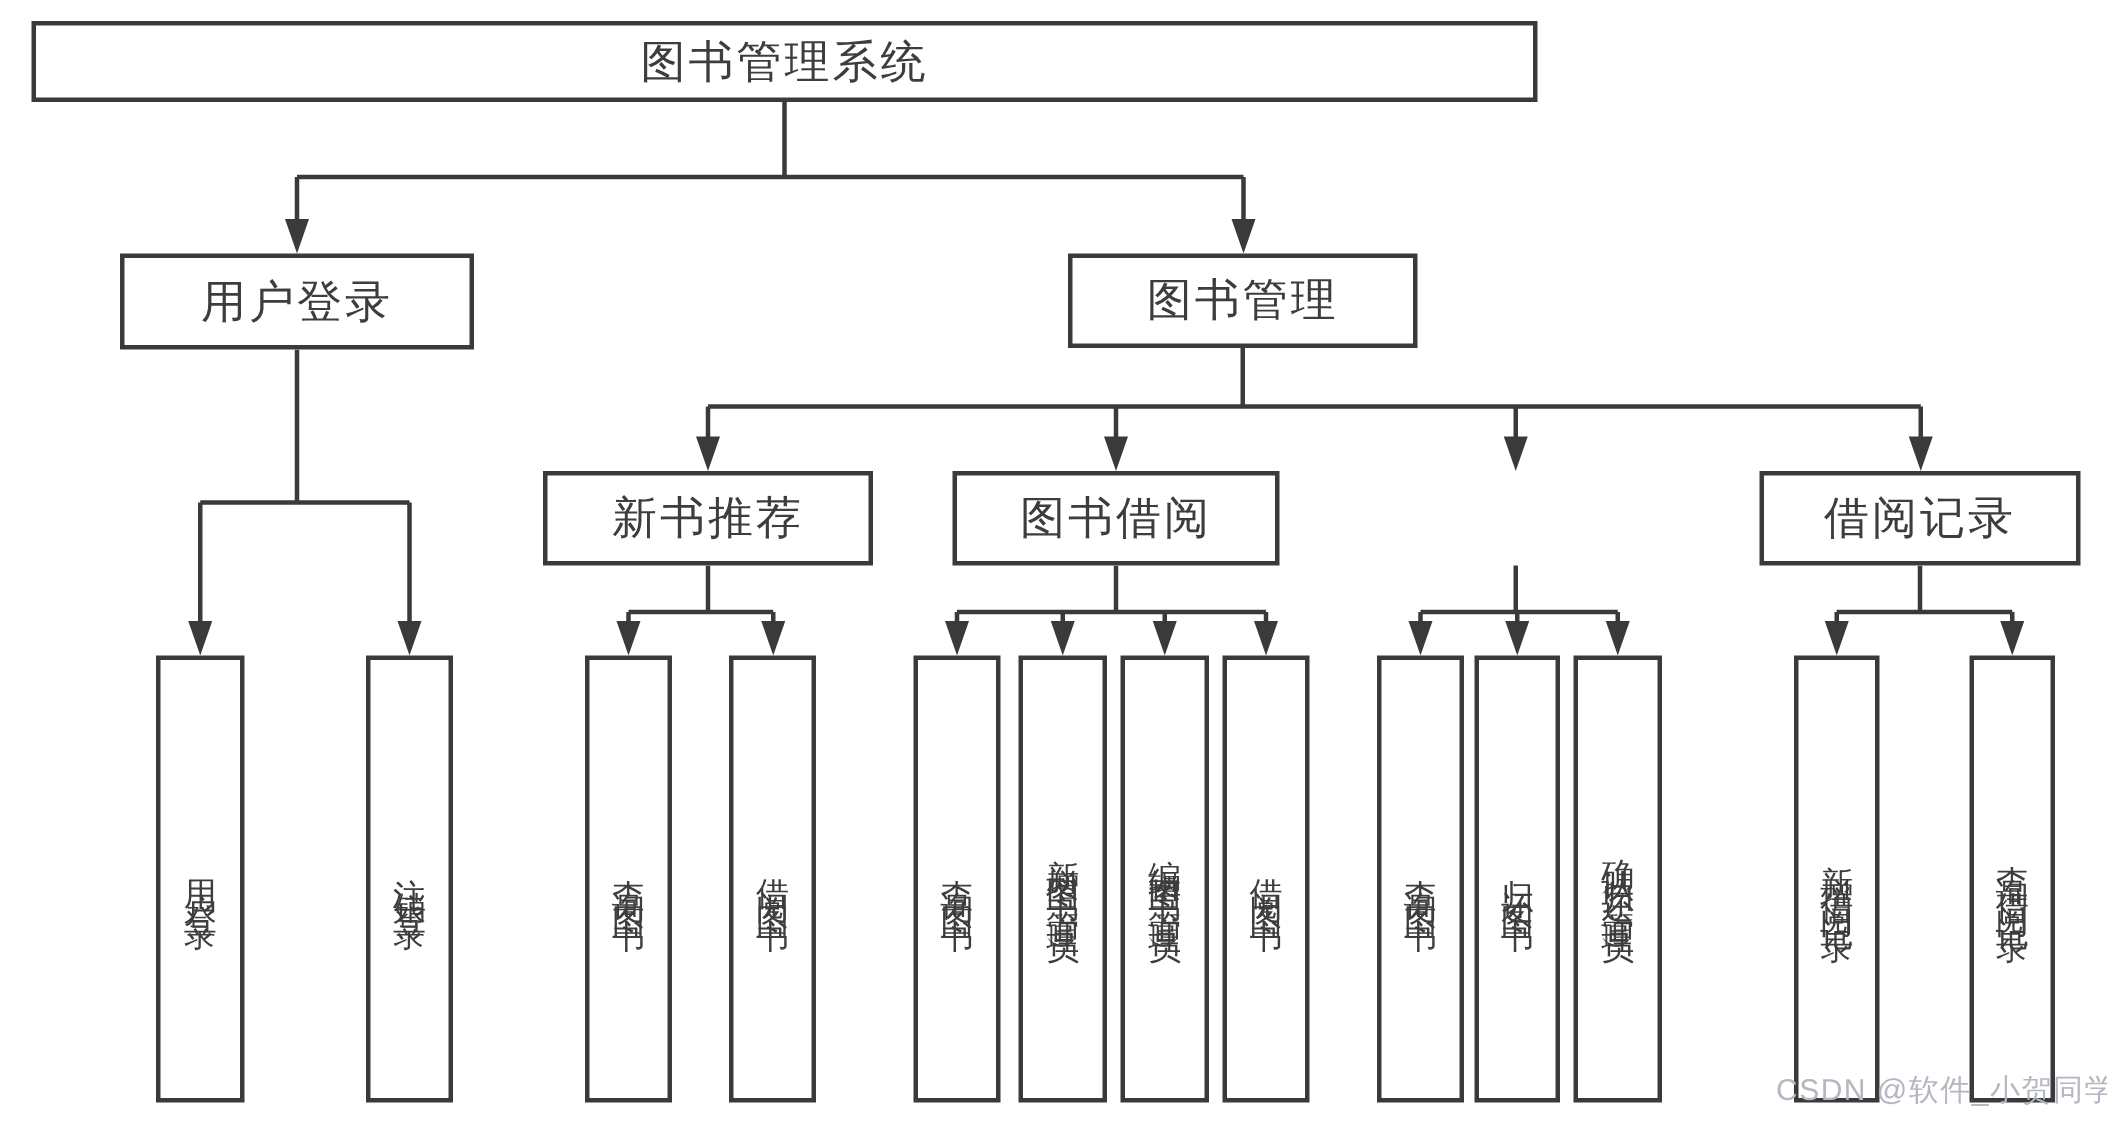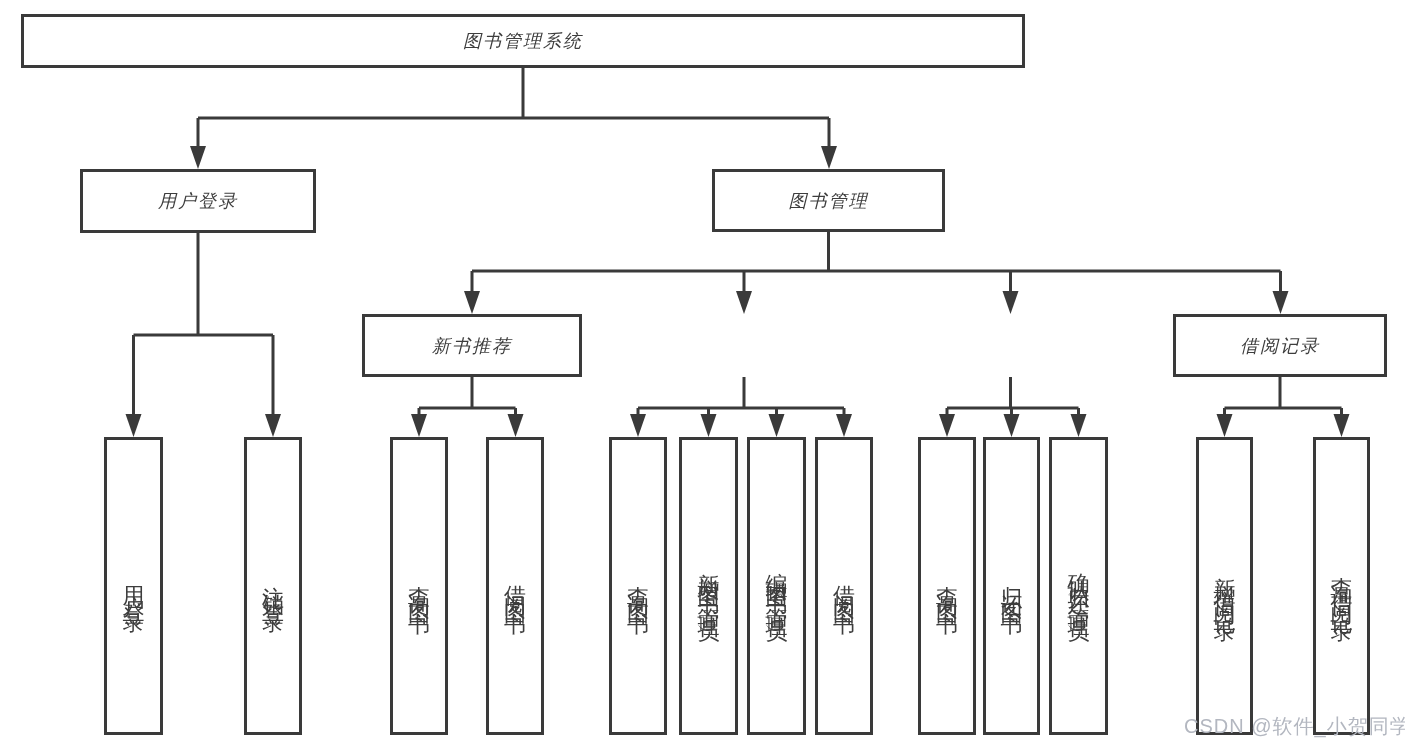--- a/index.html
+++ b/index.html
@@ -10,21 +10,21 @@
     font-family:"Liberation Sans", sans-serif;
     overflow:hidden;
   }
   #connectors{position:absolute;left:0;top:0;z-index:1;}
   .box{
     position:absolute;box-sizing:border-box;z-index:2;
     background:#ffffff;border:3px solid #3a3a3a;
     display:flex;align-items:center;justify-content:center;
     color:#3d3d3d;
   }
-  .box.h{font-size:18px;letter-spacing:2px;white-space:nowrap;font-style:italic;}
+  .box.h{font-size:30px;letter-spacing:2px;white-space:nowrap;}
   .box.v .label{
     writing-mode:vertical-rl;text-orientation:mixed;
     font-size:22px;letter-spacing:9px;line-height:1;
   }
   .box.v .label.mgr{letter-spacing:7px;}
   .watermark{
     position:absolute;left:1184px;top:713px;z-index:5;
     font-size:20px;color:#b3b7c0;letter-spacing:1px;white-space:nowrap;
   }
 </style>
@@ -83,20 +83,23 @@
   <div class="box h" style="left:80px;top:169px;width:236px;height:64px">
     <span>用户登录</span>
   </div>
   <div class="box h" style="left:362px;top:314px;width:220px;height:63px">
     <span>新书推荐</span>
   </div>
 
   <div class="box h" style="left:712px;top:169px;width:233px;height:63px">
     <span>图书管理</span>
   </div>
+  <div class="box h" style="left:635px;top:314px;width:218px;height:63px">
+    <span>图书借阅</span>
+  </div>
   <div class="box h" style="left:1173px;top:314px;width:214px;height:63px">
     <span>借阅记录</span>
   </div>
 
   <div class="box v" style="left:104px;top:437px;width:59px;height:298px">
     <span class="label">用户登录</span>
   </div>
   <div class="box v" style="left:244px;top:437px;width:58px;height:298px">
     <span class="label">注销登录</span>
   </div>

